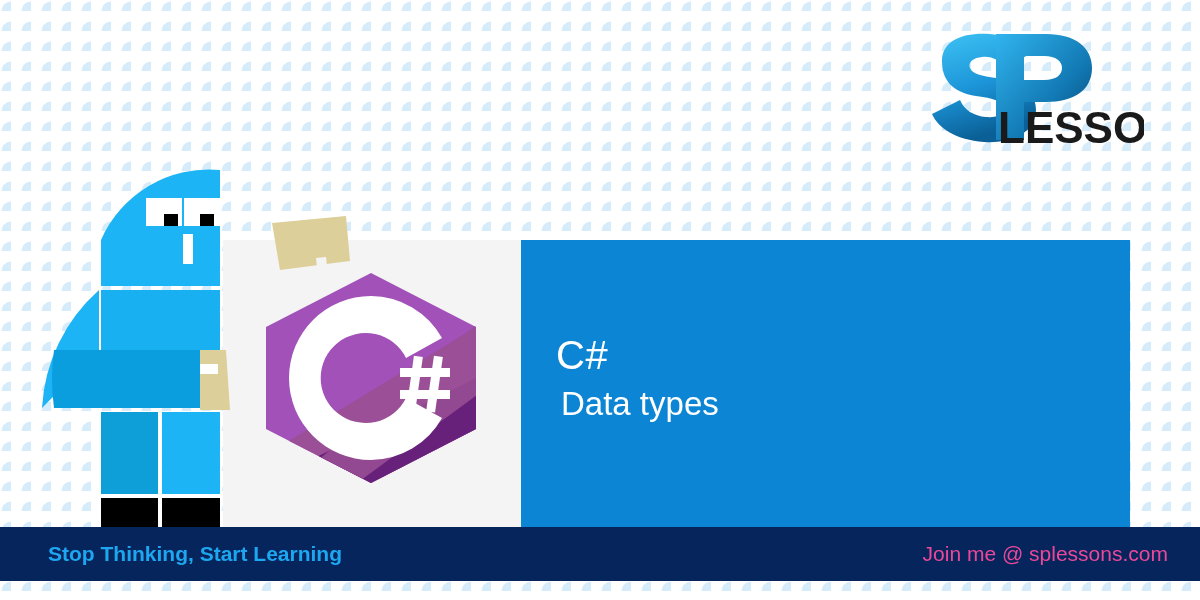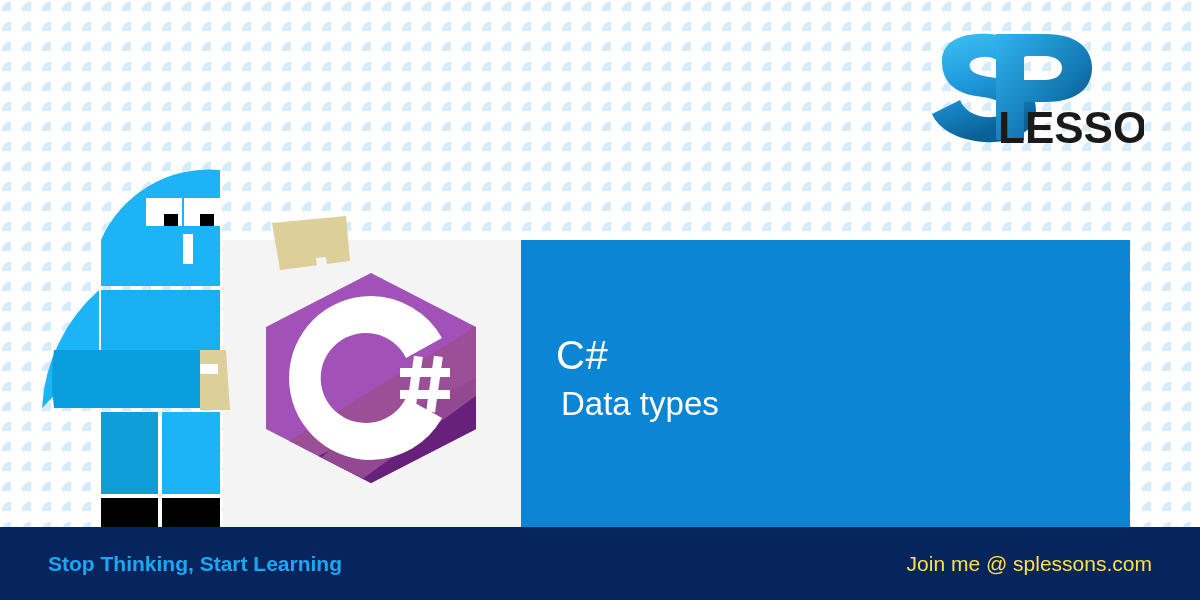--- a/index.html
+++ b/index.html
@@ -58,39 +58,39 @@
     font-size: 33px;
     line-height: 52px;
     padding-left: 5px;
   }
   
   #footer-bar {
     position: absolute;
     left: 0;
     top: 527px;
     width: 1200px;
-    height: 73px;
+    height: 54px;
     background: #06255d;
   }
   #footer-left {
     position: absolute;
     left: 48px;
     top: 50%;
     transform: translateY(-50%);
     color: #1ca7f0;
     font-size: 21px;
     font-weight: bold;
     white-space: nowrap;
   }
   #footer-right {
     position: absolute;
-    right: 48px;
+    right: 32px;
     top: 50%;
     transform: translateY(-50%);
-    color: #fde047;
+    color: #ec4899;
     font-size: 21px;
     white-space: nowrap;
   }
   
   #logo {
     position: absolute;
     left: 912px;
     top: 28px;
     width: 232px;
     height: 125px;

